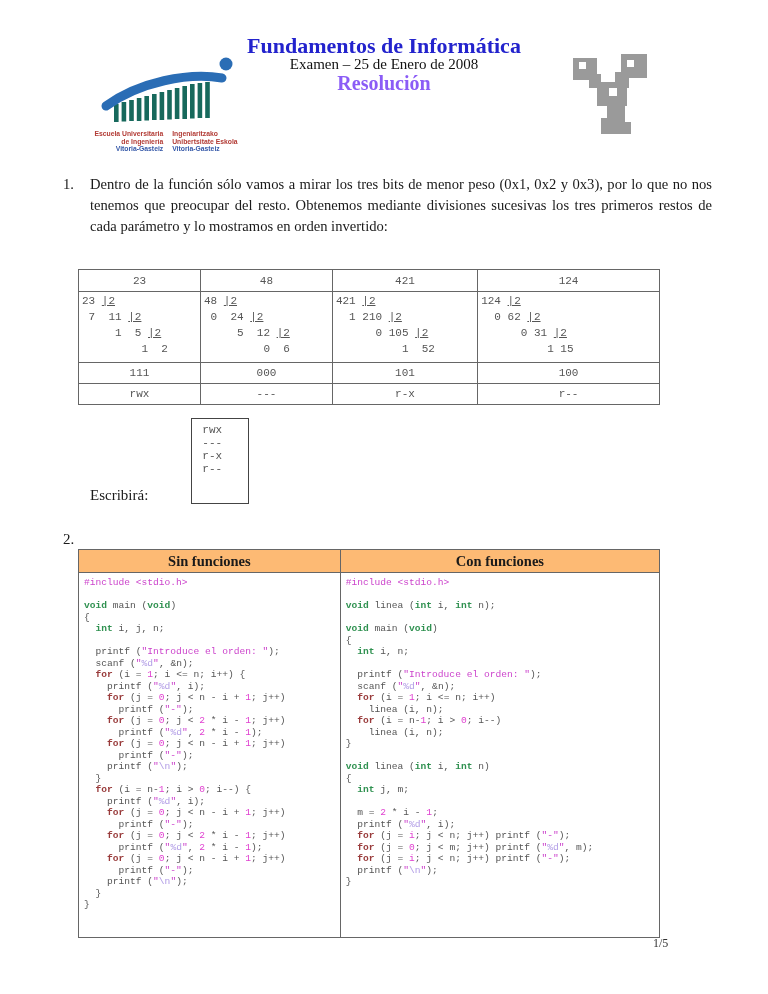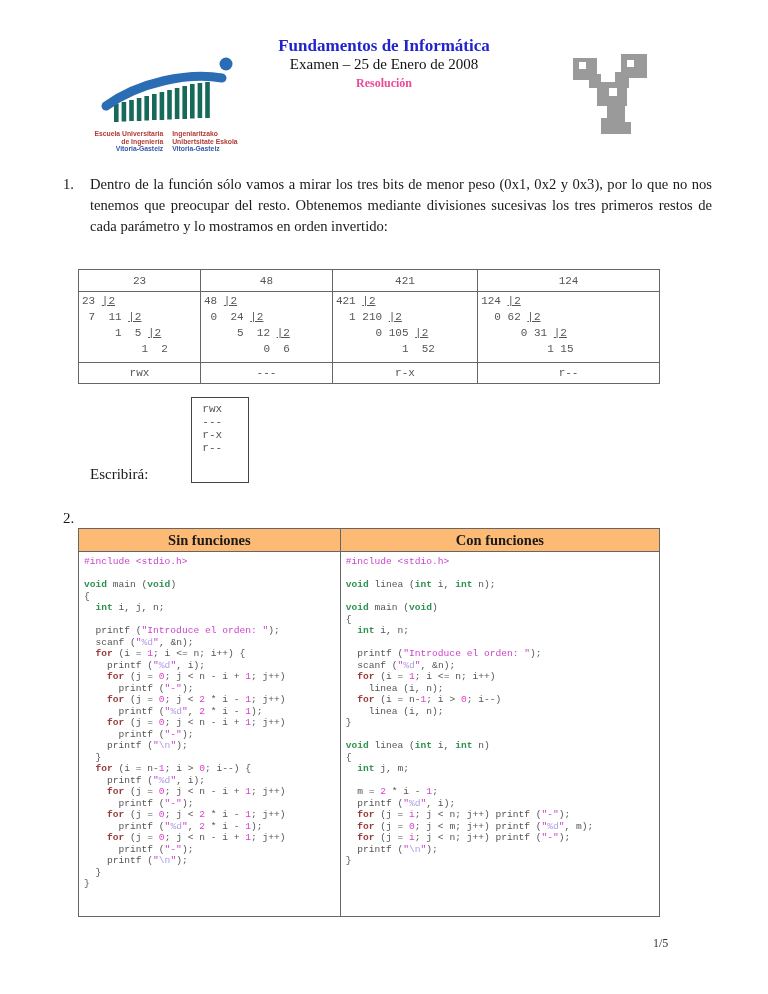--- a/index.html
+++ b/index.html
@@ -2,24 +2,24 @@
 <html><head>
 <meta charset="utf-8">
 <style>
   html,body{margin:0;padding:0;background:#ffffff;}
   body{width:768px;height:994px;position:relative;overflow:hidden;
        font-family:"Liberation Serif",serif;color:#1a1a1a;}
 
   
   .header{position:relative;height:158px;}
   .h-center{position:absolute;left:0;right:0;top:36px;text-align:center;line-height:19px;}
-  .h-title{color:#2323cd;font-weight:bold;font-size:17px;}
+  .h-title{color:#2323cd;font-weight:bold;font-size:22px;}
   .h-sub{font-size:15px;color:#111;}
   .h-elec{color:#d41414;font-weight:bold;font-size:14px;}
-  .h-res{color:#ec4899;font-weight:bold;font-size:12px;}
+  .h-res{color:#8b5cf6;font-weight:bold;font-size:20px;}
   .school-logo{position:absolute;left:60px;top:56px;width:212px;}
   .school-logo svg{display:block;margin:0 auto;}
   .school-text{display:flex;justify-content:center;gap:9px;margin-top:2px;
                font-family:"Liberation Sans",sans-serif;font-size:6.8px;font-weight:bold;line-height:7.6px;}
   .school-col-es{text-align:right;}
   .school-col-eu{text-align:left;}
   .school-line{color:#b23b35;}
   .school-line.blue{color:#3558a8;}
   .ehu-logo{position:absolute;left:563px;top:52px;}
 
@@ -161,20 +161,26 @@
           <div class="division"><div class="cl"><span class="tok-p">48 </span><span class="tok-u">|2</span></div><div class="cl"><span class="tok-p"> 0  24 </span><span class="tok-u">|2</span></div><div class="cl"><span class="tok-p">     5  12 </span><span class="tok-u">|2</span></div><div class="cl"><span class="tok-p">         0  6</span></div></div>
         </td>
     <td>
           <div class="division"><div class="cl"><span class="tok-p">421 </span><span class="tok-u">|2</span></div><div class="cl"><span class="tok-p">  1 210 </span><span class="tok-u">|2</span></div><div class="cl"><span class="tok-p">      0 105 </span><span class="tok-u">|2</span></div><div class="cl"><span class="tok-p">          1  52</span></div></div>
         </td>
     <td>
           <div class="division"><div class="cl"><span class="tok-p">124 </span><span class="tok-u">|2</span></div><div class="cl"><span class="tok-p">  0 62 </span><span class="tok-u">|2</span></div><div class="cl"><span class="tok-p">      0 31 </span><span class="tok-u">|2</span></div><div class="cl"><span class="tok-p">          1 15</span></div></div>
         </td>
   </tr>
   <tr class="val-row">
+    <td>111</td>
+    <td>000</td>
+    <td>101</td>
+    <td>100</td>
+  </tr>
+  <tr class="val-row">
     <td>rwx</td>
     <td>---</td>
     <td>r-x</td>
     <td>r--</td>
   </tr>
 </tbody>
   </table>
 
 <div class="escribira">
   <div class="escribira-label">Escribirá:</div>

